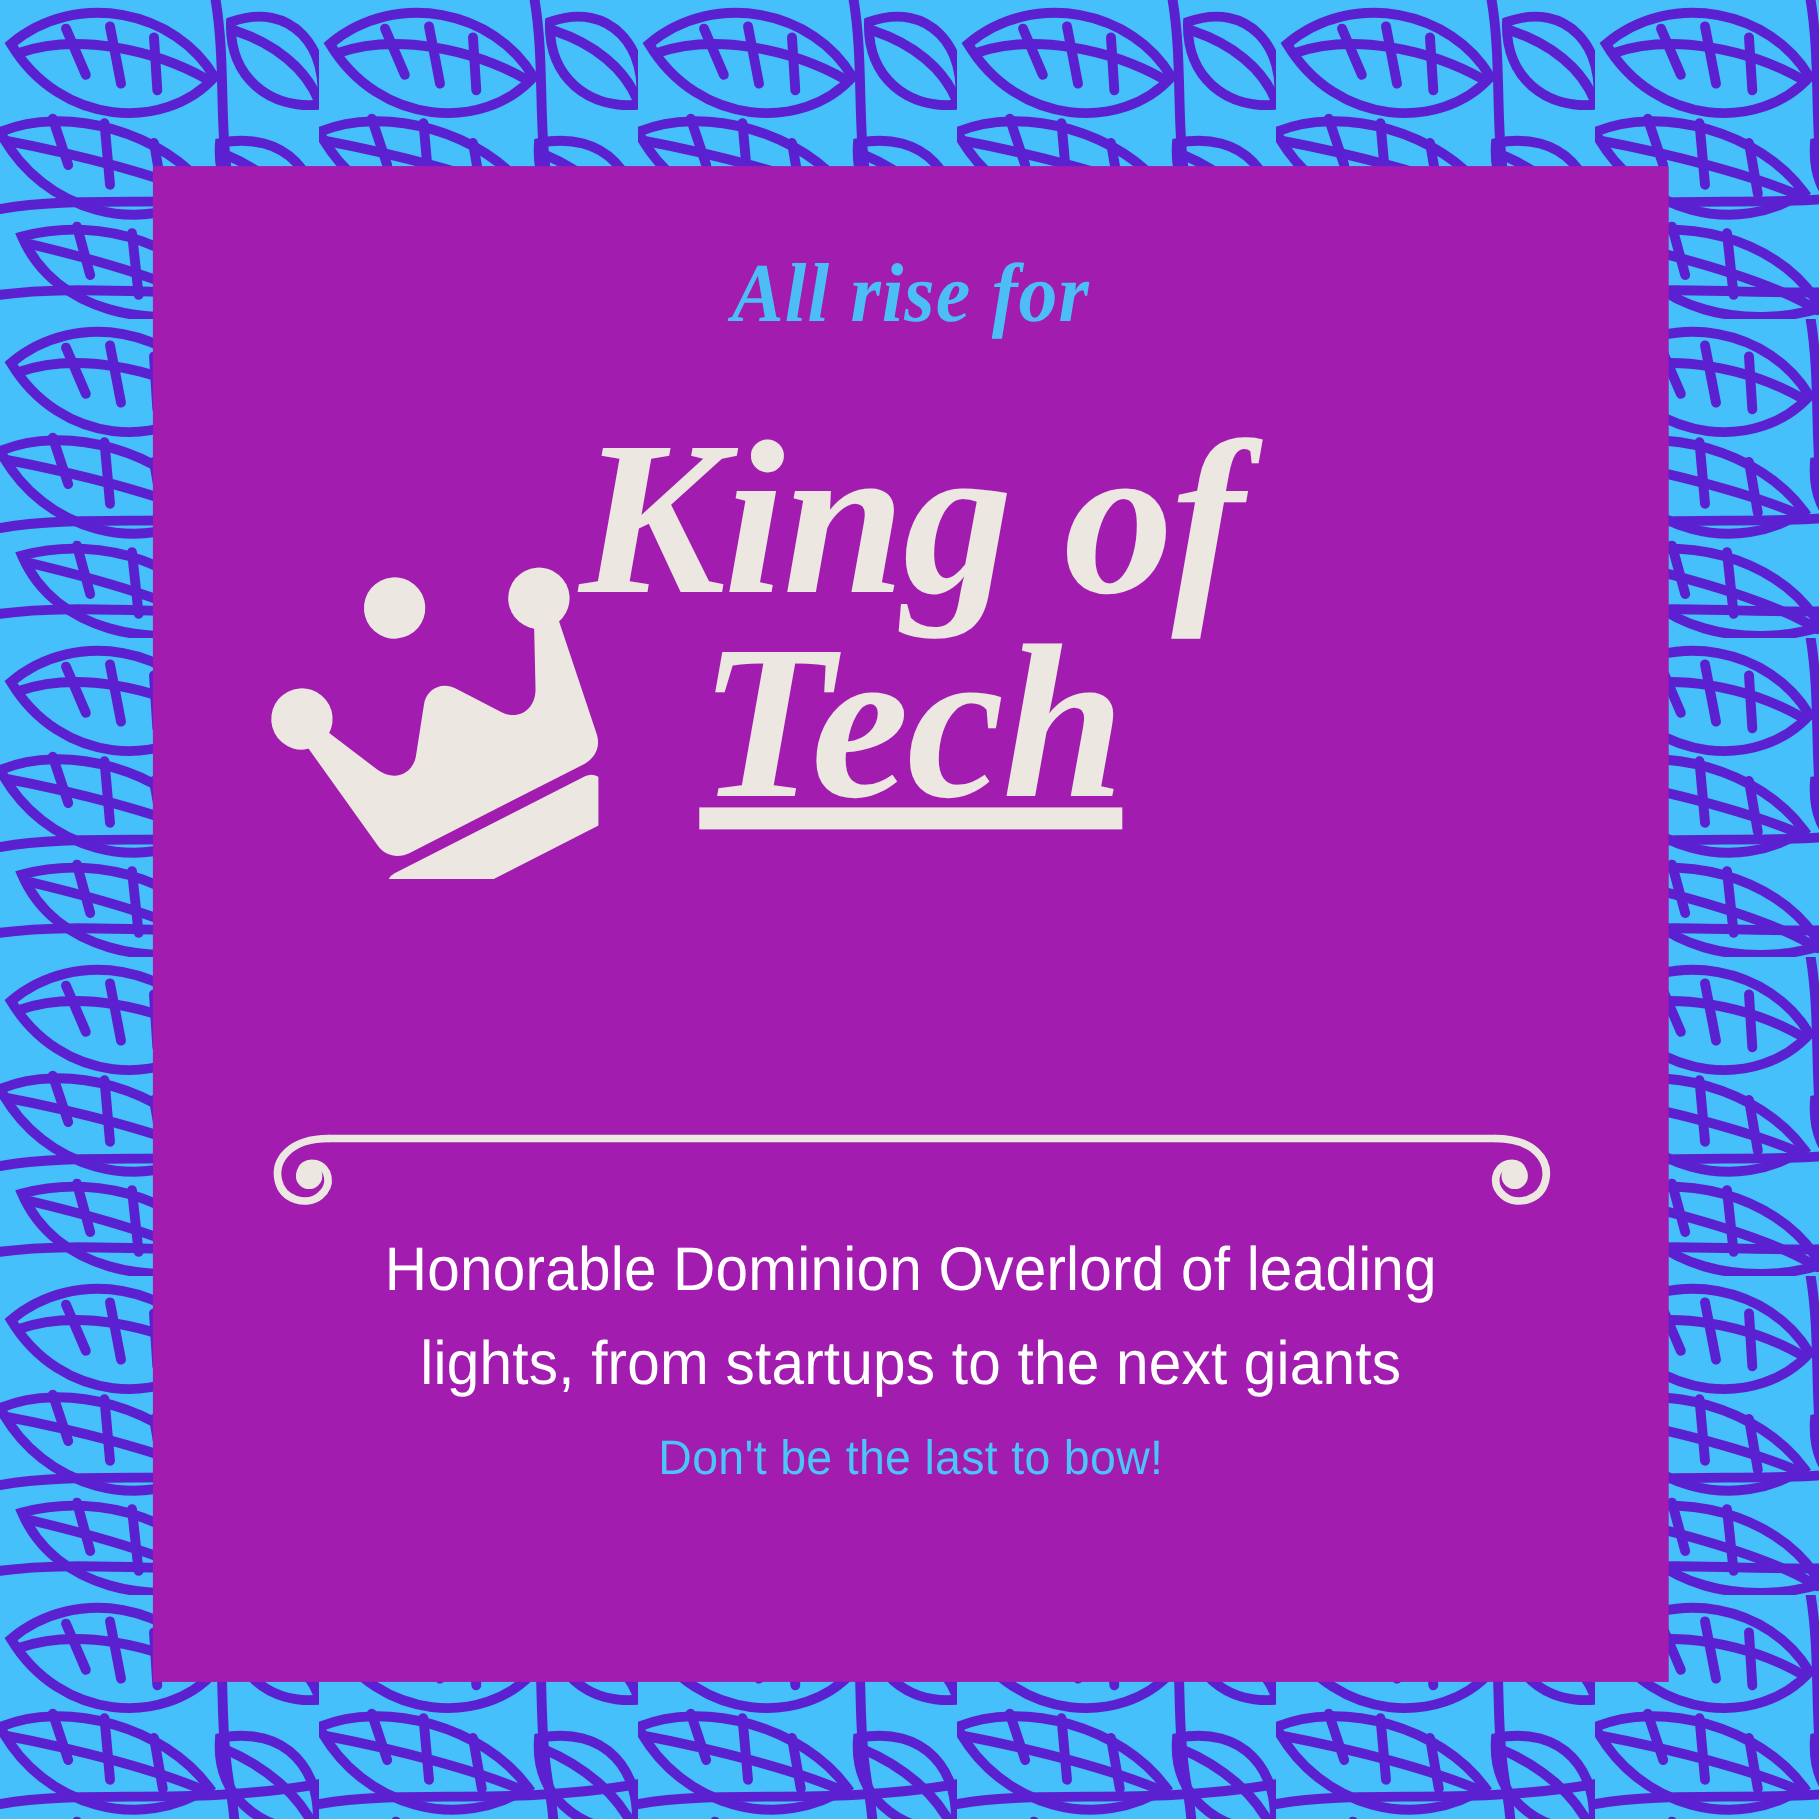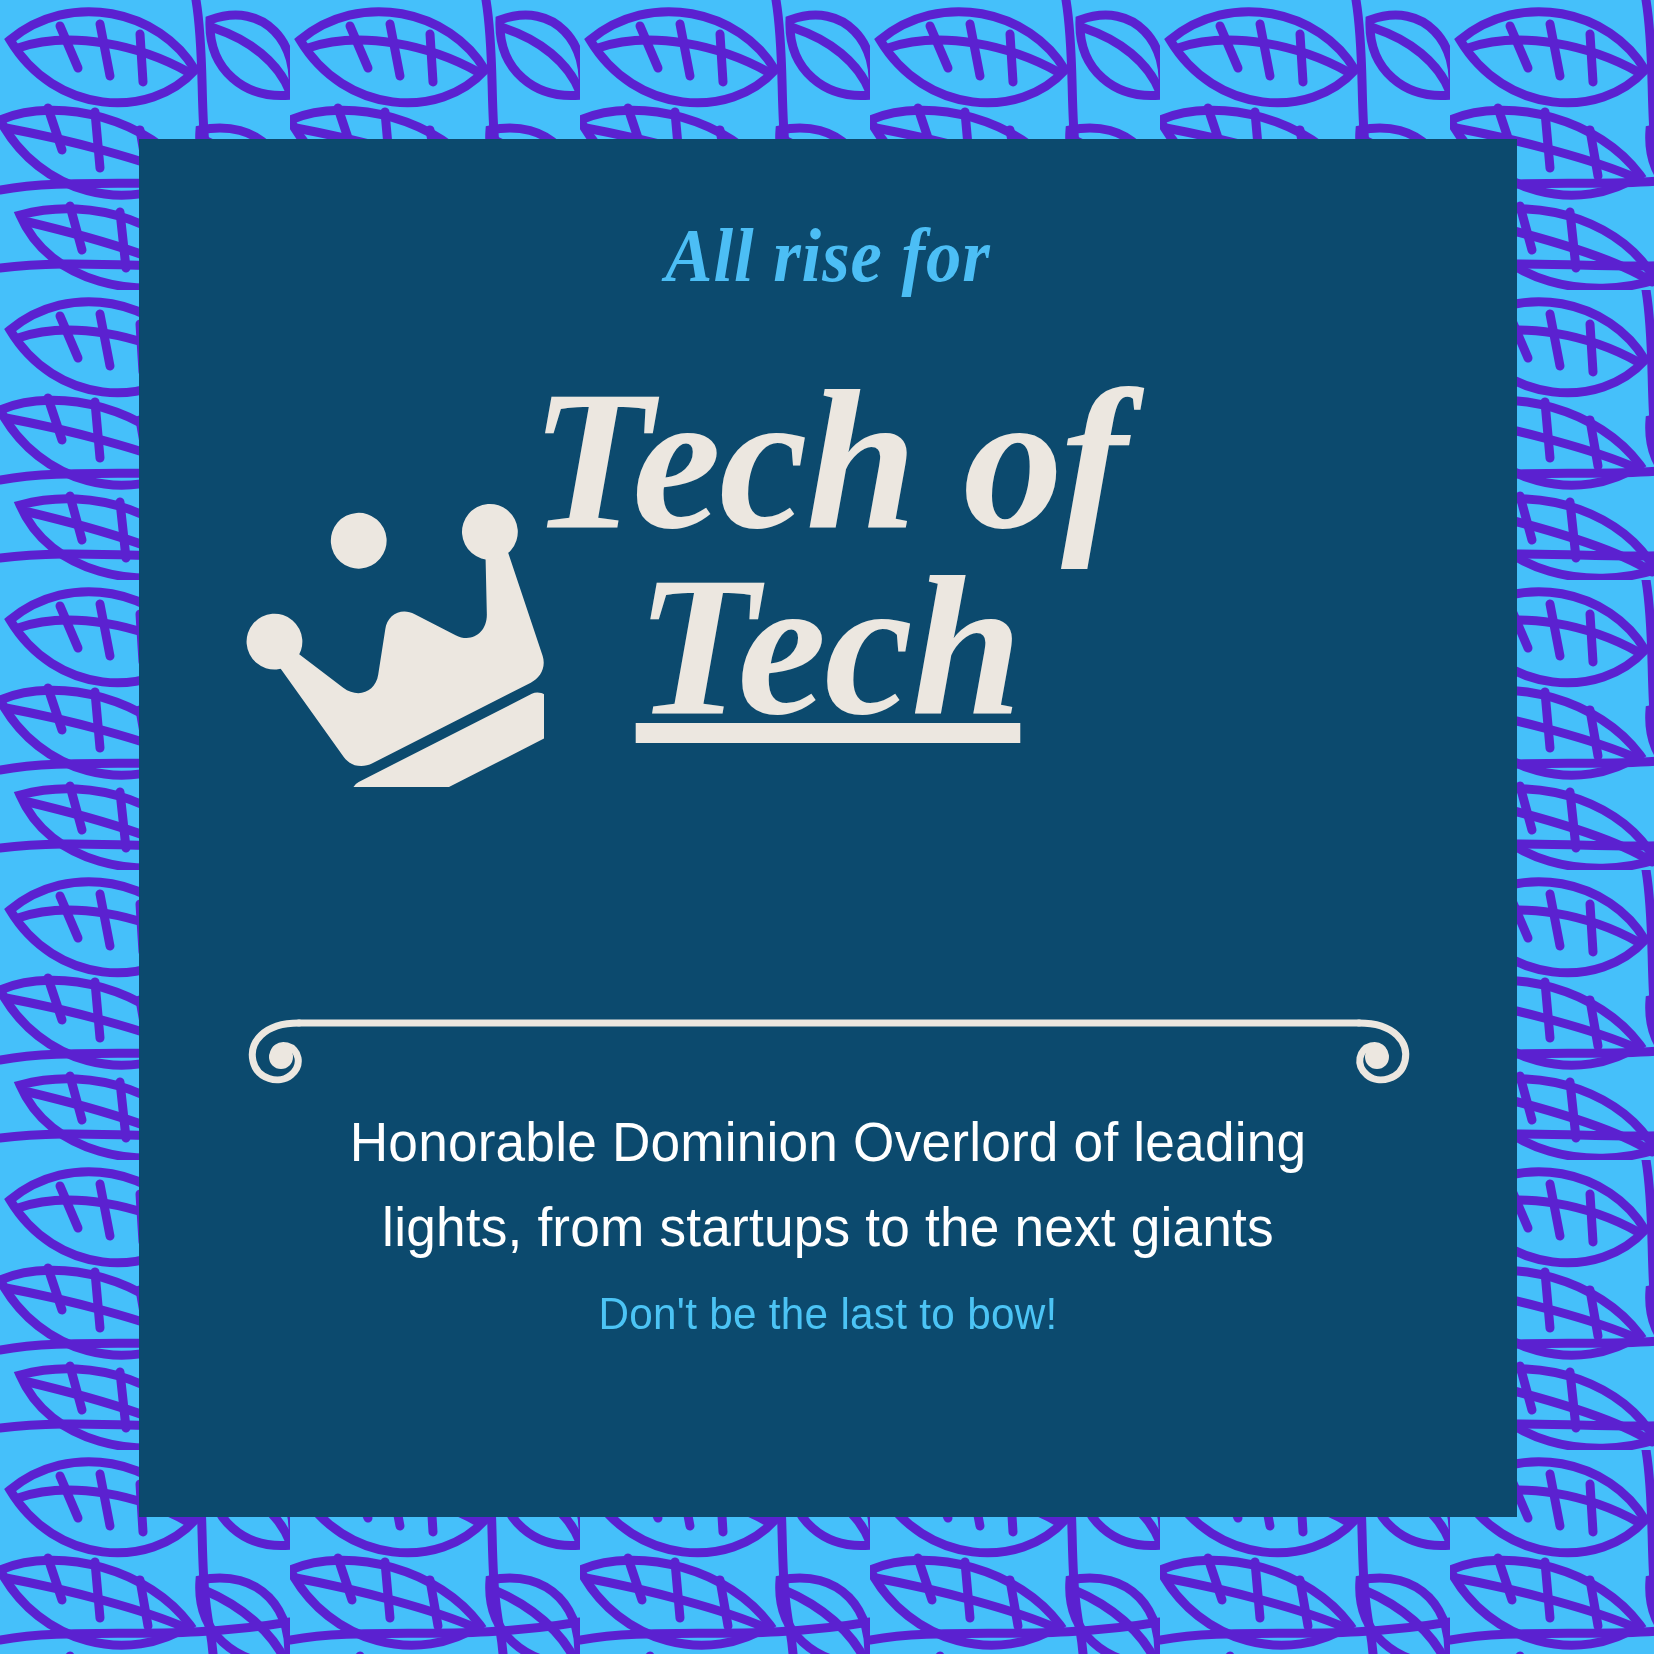--- a/index.html
+++ b/index.html
@@ -22,24 +22,24 @@
     position: absolute;
     inset: 0;
     width: 1654px;
     height: 1654px;
   }
 
   
   #panel {
     position: absolute;
     left: 139px;
-    top: 139px;
+    top: 151px;
     width: 1378px;
     height: 1378px;
-    background: #0c4a6e;
+    background: #a21caf;
     box-sizing: border-box;
   }
 
   
   #eyebrow {
     position: absolute;
     left: 0;
     top: 78px;
     width: 100%;
     text-align: center;
@@ -199,21 +199,21 @@
           <circle cx="164" cy="58" r="27"></circle>
           <circle cx="281" cy="108" r="27"></circle>
         </g>
 
         <g transform="rotate(-27 150 150)">
           <rect x="46" y="266" width="212" height="44" rx="12" fill="#ece7e0"></rect>
         </g>
       </svg>
 
       <div id="headline">
-        <span class="hl-line" id="hl-2">Tech of</span>
+        <span class="hl-line" id="hl-2">King of</span>
         <span class="hl-line" id="hl-3">Tech</span>
       </div>
     </div>
 
     <svg id="divider" viewBox="0 0 1180 80" xmlns="http://www.w3.org/2000/svg" aria-hidden="true">
       <g fill="none" stroke="#ece7e0" stroke-width="7" stroke-linecap="round">
 
         <path d="M60 14 L1120 14"></path>
 
         <path d="M60 14 C24 14 10 34 14 52 C18 70 40 76 52 66

